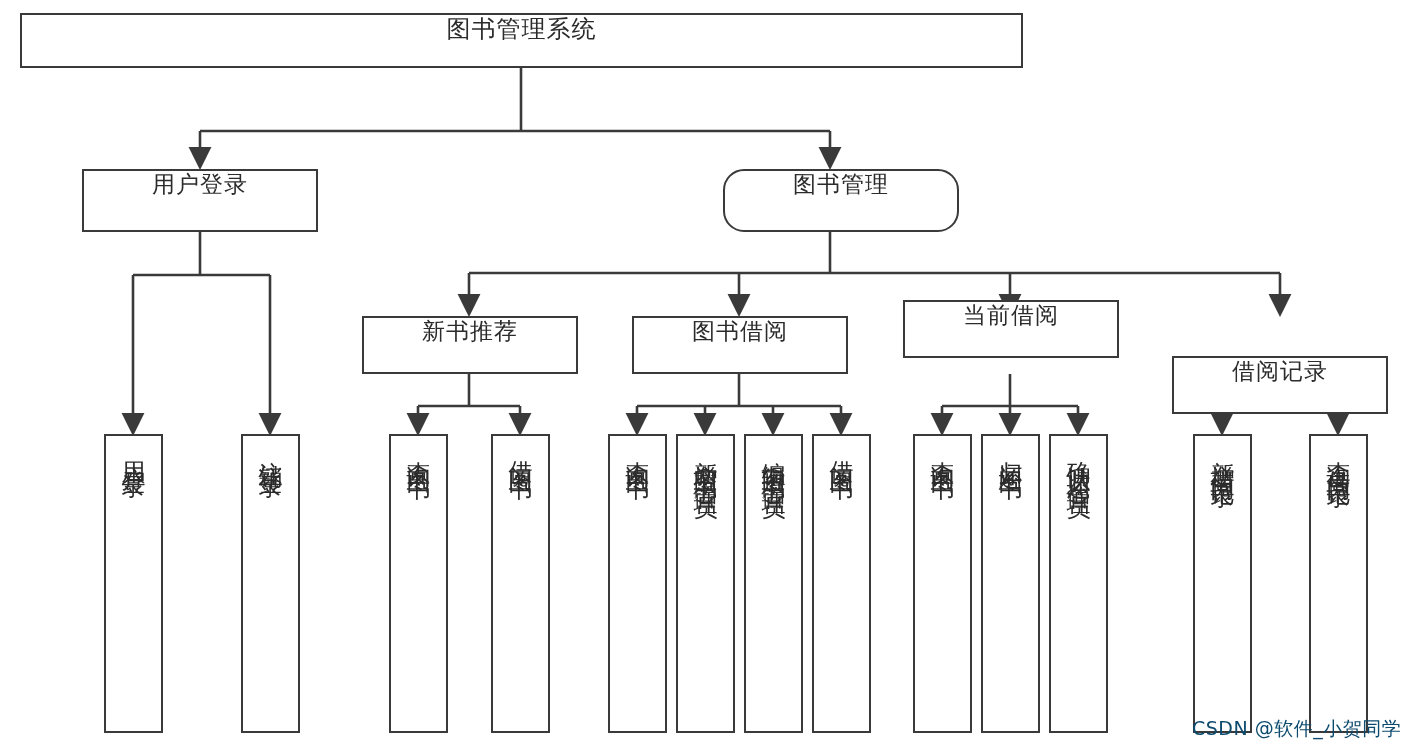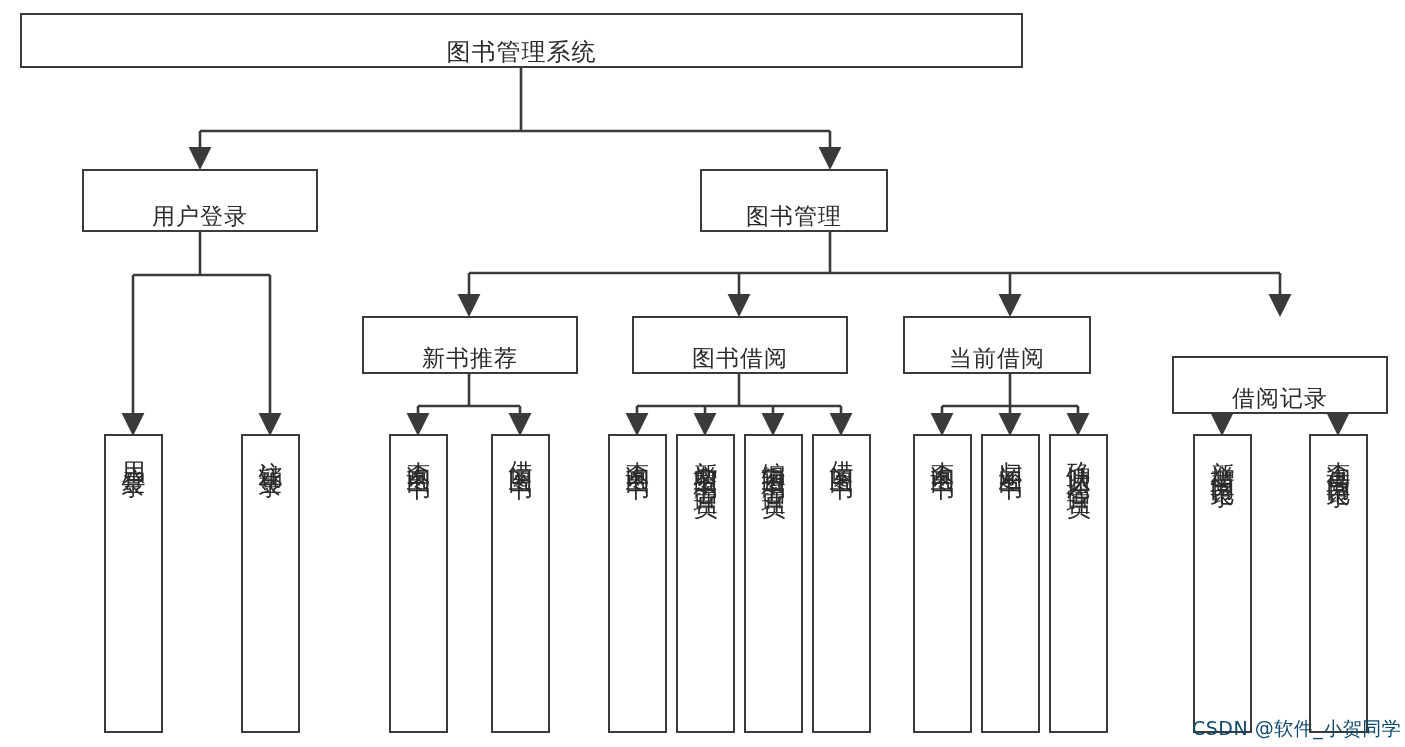--- a/index.html
+++ b/index.html
@@ -25,21 +25,21 @@
     width: 1405px;
     height: 747px;
     pointer-events: none;
   }
   .node {
     position: absolute;
     box-sizing: border-box;
     border: 2px solid #3a3a3a;
     background: #ffffff;
     display: flex;
-    align-items: flex-end;
+    align-items: flex-start;
     justify-content: center;
     color: #2b2b2b;
   }
   .node .label {
     display: block;
     text-align: center;
     line-height: 1.18;
     color: #2b2b2b;
   }
   
@@ -129,31 +129,31 @@
     </g>
   </svg>
 
   <div class="node horiz root" style="left:20px; top:13px; width:1003px; height:55px;">
     <span class="label">图书管理系统</span>
   </div>
 
   <div class="node horiz" style="left:82px; top:169px; width:236px; height:63px;">
     <span class="label">用户登录</span>
   </div>
-  <div class="node horiz" style="left:700px; top:169px; width:188px; height:63px;">
+  <div class="node horiz" style="left:723px; top:169px; width:236px; height:63px;border-radius:21px;">
     <span class="label">图书管理</span>
   </div>
 
   <div class="node horiz" style="left:632px; top:316px; width:216px; height:58px;">
     <span class="label">图书借阅</span>
   </div>
   <div class="node horiz" style="left:362px; top:316px; width:216px; height:58px;">
     <span class="label">新书推荐</span>
   </div>
-  <div class="node horiz" style="left:903px; top:316px; width:188px; height:58px;">
+  <div class="node horiz" style="left:903px; top:300px; width:216px; height:58px;">
     <span class="label">当前借阅</span>
   </div>
   <div class="node horiz" style="left:1172px; top:316px; width:216px; height:58px;margin-top:40px;">
     <span class="label">借阅记录</span>
   </div>
 
   <div class="node vert" style="left:104px; top:434px; width:59px; height:299px;">
     <span class="label">用户登录</span>
   </div>
   <div class="node vert" style="left:241px; top:434px; width:59px; height:299px;">

